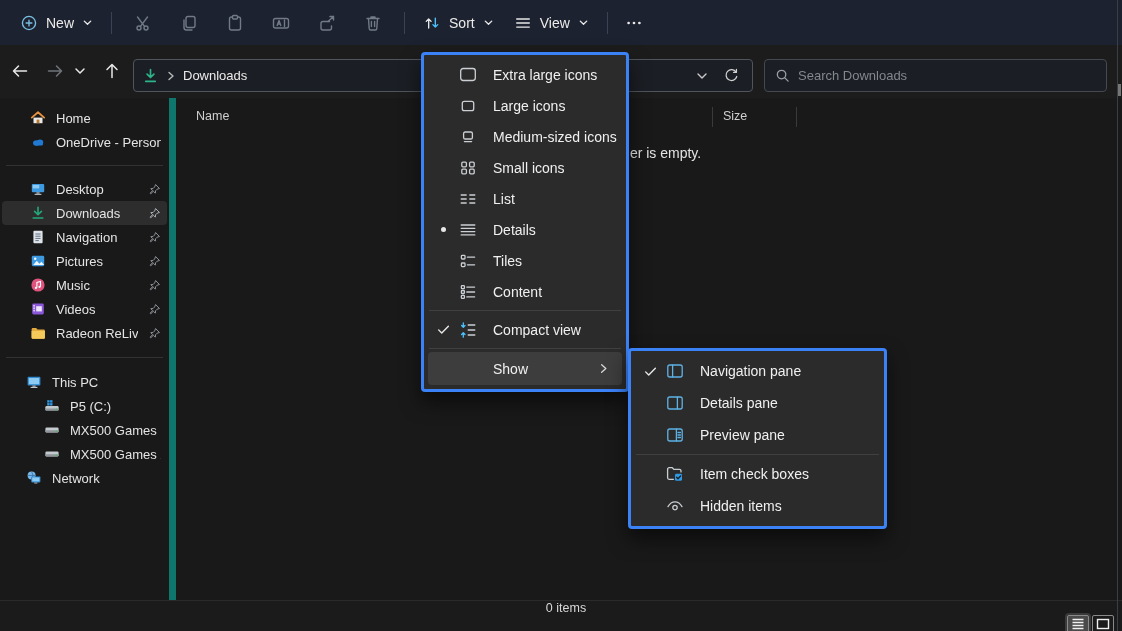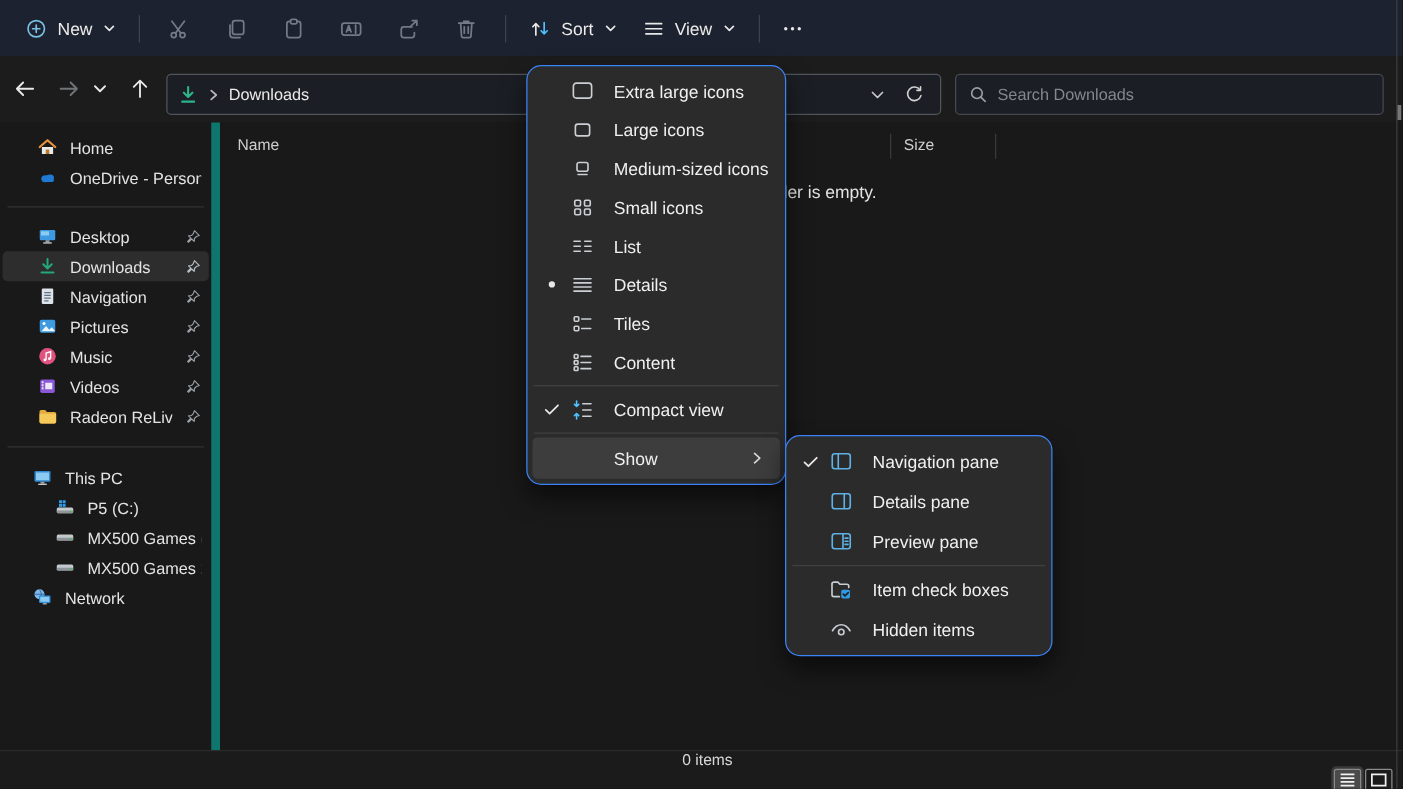--- a/index.html
+++ b/index.html
@@ -47,40 +47,40 @@
   .s-row.pc { padding-left:24px; }
   .s-ico { width:16px; height:16px; flex:0 0 16px; }
   .s-label { white-space:nowrap; overflow:hidden; }
   .pin { margin-left:auto; width:13px; height:13px; flex:0 0 13px; }
   .s-div { height:1px; background:#323232; margin:11px 6px; }
   .s-div2 { height:1px; background:#323232; margin:12px 6px; }
 
   
   .content { position:absolute; top:98px; left:177px; right:0; bottom:31px; background:#191919; }
   .colheaders { position:absolute; top:8px; left:0; right:0; height:22px; font-size:12.5px; color:#cfcfcf; }
-  .colheaders .col-name { position:absolute; left:13px; top:3px; }
+  .colheaders .col-name { position:absolute; left:19px; top:3px; }
   .colheaders .col-size { position:absolute; left:546px; top:3px; }
   .csep { position:absolute; top:1px; width:1px; height:20px; background:#3a3a3a; }
   .empty-msg { position:absolute; left:400px; top:47px; font-size:14px; color:#e3e3e3; z-index:5; white-space:nowrap; }
 
   
   .statusbar { position:absolute; left:0; right:0; bottom:0; height:31px; background:#1b1b1b;
     border-top:1px solid #2b2b2b; display:flex; align-items:center; font-size:12.5px; color:#d8d8d8;flex-direction:column; }
   .statusbar .count { margin-left:10px; }
   .statusbar .st-sep { width:1px; height:13px; background:#606060; margin-left:14px; }
   .view-toggles { margin-left:auto; margin-right:8px; display:flex; gap:3px; }
   .vt { width:22px; height:18px; border:1px solid #8a8a8a; border-radius:2px;
     display:flex; align-items:center; justify-content:center; background:transparent; }
   .vt.selected { background:#4a4a4a; box-shadow:0 0 0 2px #3a3a3a; }
 
   
-  .menu { position:absolute; background:#2b2b2b; border:1px solid #3b82f6; border-radius:12px;
+  .menu { position:absolute; background:#2b2b2b; border:3px solid #3b82f6; border-radius:4px;
     padding:4px; box-shadow:0 10px 20px rgba(0,0,0,.55); z-index:40; }
   .view-menu { left:421px; top:52px; width:208px; }
-  .show-submenu { left:628px; top:348px; width:214px; z-index:41; }
+  .show-submenu { left:628px; top:348px; width:259px; z-index:41; }
   .m-row { display:flex; align-items:center; height:31px; border-radius:4px; font-size:14px; color:#f0f0f0; }
   .show-submenu .m-row { height:32px; }
   .m-row.highlighted { background:#3d3d3d; height:33px; }
   .m-state { width:30px; flex:0 0 30px; display:flex; align-items:center; justify-content:center; }
   .m-ico { width:20px; height:20px; flex:0 0 20px; margin-right:15px; }
   .m-label { white-space:nowrap; }
   .m-chevron { margin-left:auto; margin-right:12px; }
   .m-div { height:1px; background:#404040; margin:3px 1px; }
   .bullet { width:5px; height:5px; border-radius:50%; background:#e8e8e8; }
   .mic { fill:none; stroke:#ccd0d4; stroke-width:1.3; stroke-linecap:round; stroke-linejoin:round; }

